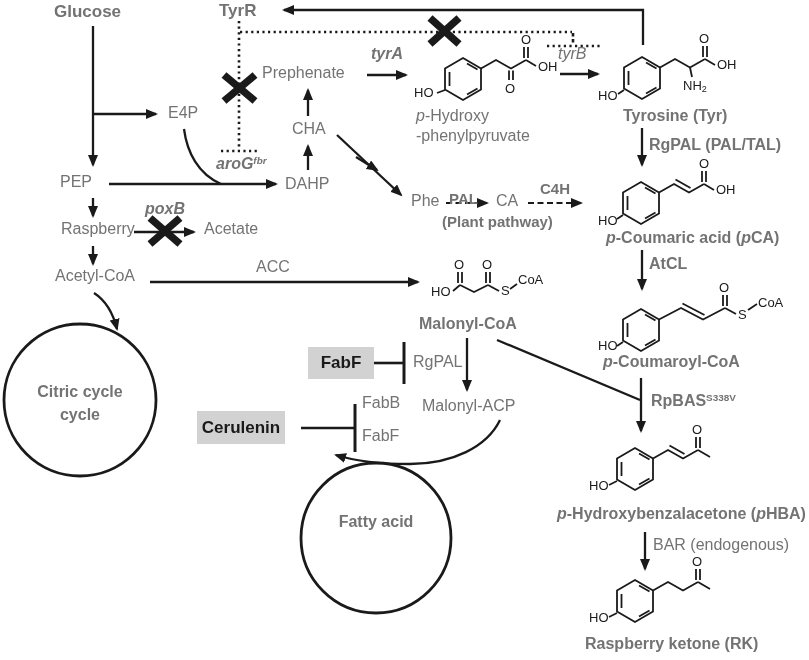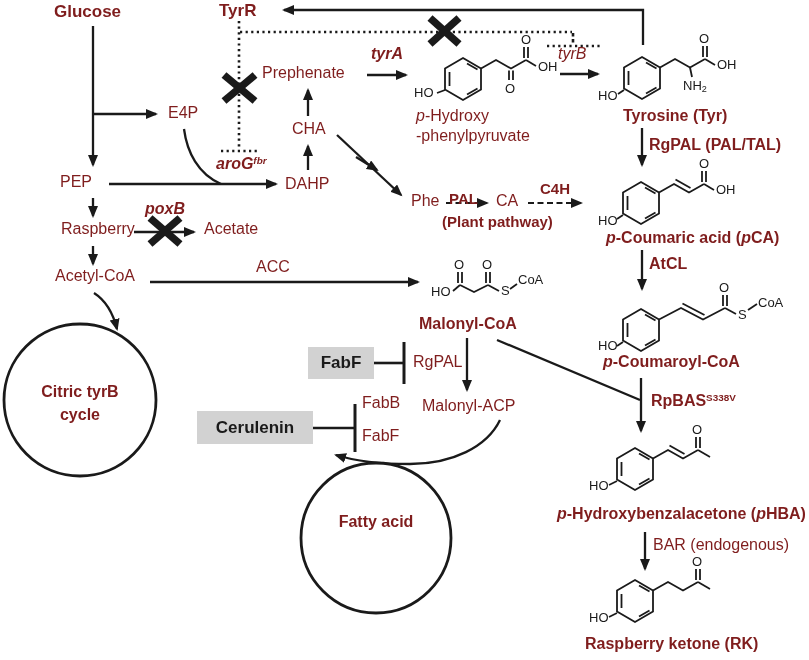--- a/index.html
+++ b/index.html
@@ -1,19 +1,19 @@
 <!DOCTYPE html>
 <html><head>
 <meta charset="utf-8">
 <style>
   html,body{margin:0;padding:0;background:#ffffff;}
   .stage{position:relative;width:809px;height:660px;background:#ffffff;overflow:hidden;
          font-family:"Liberation Sans",sans-serif;color:#1a1a1a;}
   svg{position:absolute;left:0;top:0;}
-  .lbl{position:absolute;font-size:16px;line-height:1.15;white-space:nowrap;color:#7f1d1d;}
+  .lbl{position:absolute;font-size:16px;line-height:1.15;white-space:nowrap;color:#737373;}
   .b{font-weight:bold;}
   .i{font-style:italic;}
   .sm{font-size:15px;}
   .lg{font-size:17px;}
   .atom{position:absolute;font-size:13px;line-height:1;white-space:nowrap;color:#1a1a1a;}
   .box{position:absolute;background:#d2d2d2;display:flex;align-items:center;justify-content:center;
        font-weight:bold;font-size:17px;color:#1a1a1a;}
   .circle-lbl{text-align:center;font-weight:bold;font-size:16px;line-height:1.45;}
   .seg-i{font-style:italic;}
   .seg-sup{font-size:0.62em;position:relative;top:-0.55em;}
@@ -197,21 +197,21 @@
 <div class="lbl" style="left:292px;top:120px">CHA</div>
 <div class="lbl" style="left:285px;top:175px">DAHP</div>
 <div class="lbl b i" style="left:216px;top:155px"><span>aroG</span><span class="seg-sup">fbr</span></div>
 <div class="lbl b i" style="left:145px;top:200px">poxB</div>
 <div class="lbl" style="left:61px;top:220px">Raspberry</div>
 <div class="lbl" style="left:204px;top:220px">Acetate</div>
 <div class="lbl" style="left:55px;top:267px">Acetyl-CoA</div>
 <div class="lbl" style="left:256px;top:258px">ACC</div>
 
 <div class="lbl circle-lbl" style="left:12px;top:380px;width:136px">
-  <span style="display:block">Citric tyrB</span>
+  <span style="display:block">Citric cycle</span>
   <span style="display:block">cycle</span>
 </div>
 
 <div class="lbl" style="left:411px;top:192px">Phe</div>
 <div class="lbl b sm" style="left:449px;top:190px">PAL</div>
 <div class="lbl" style="left:496px;top:192px">CA</div>
 <div class="lbl b sm" style="left:540px;top:180px">C4H</div>
 <div class="lbl b sm" style="left:442px;top:213px">(Plant pathway)</div>
 
 <div class="lbl" style="left:416px;top:107px"><span class="seg-i">p</span><span>-Hydroxy</span></div>
@@ -227,21 +227,21 @@
 <div class="lbl" style="left:653px;top:536px">BAR (endogenous)</div>
 <div class="lbl b" style="left:585px;top:635px">Raspberry ketone (RK)</div>
 
 <div class="lbl b" style="left:419px;top:315px">Malonyl-CoA</div>
 <div class="lbl" style="left:413px;top:353px">RgPAL</div>
 <div class="lbl" style="left:422px;top:397px">Malonyl-ACP</div>
 <div class="lbl" style="left:362px;top:394px">FabB</div>
 <div class="lbl" style="left:362px;top:427px">FabF</div>
 
 <div class="box" style="left:308px;top:347px;width:66px;height:32px">FabF</div>
-<div class="box" style="left:197px;top:411px;width:116px;height:33px">Cerulenin</div>
+<div class="box" style="left:197px;top:411px;width:88px;height:33px">Cerulenin</div>
 
 <div class="lbl circle-lbl" style="left:308px;top:510px;width:136px">
   <span style="display:block">Fatty acid</span>
 </div>
 
 <span class="atom" style="left:414px;top:86px">HO</span>
 <span class="atom" style="left:505px;top:82px">O</span>
 <span class="atom" style="left:521px;top:33px">O</span>
 <span class="atom" style="left:538px;top:60px">OH</span>
 

